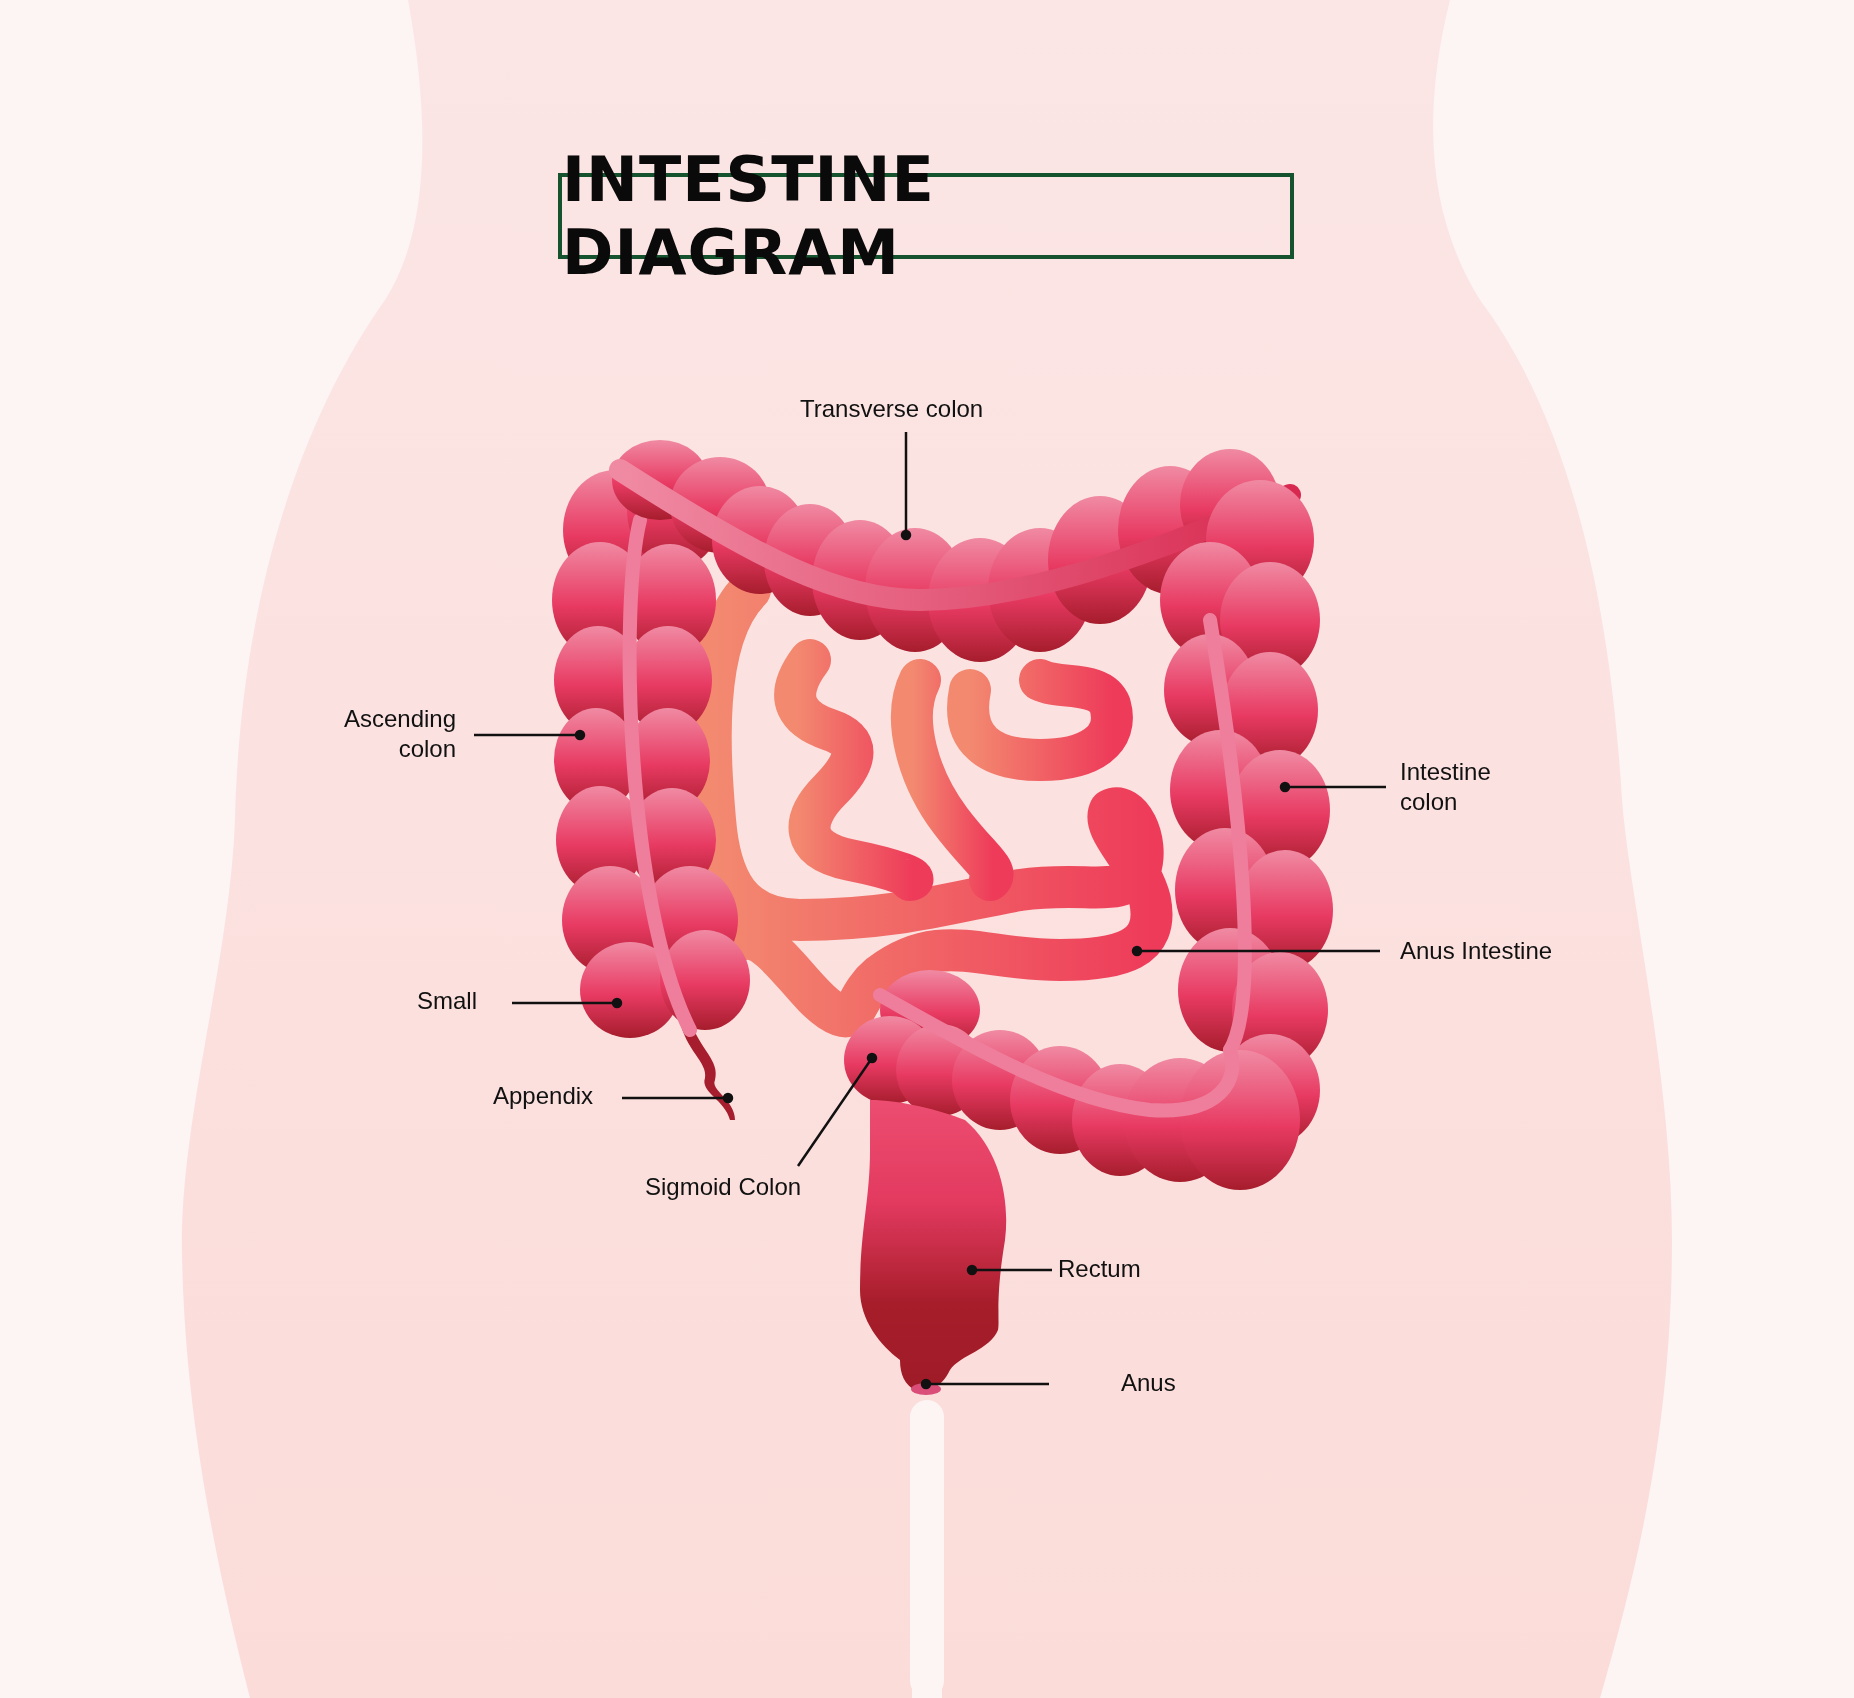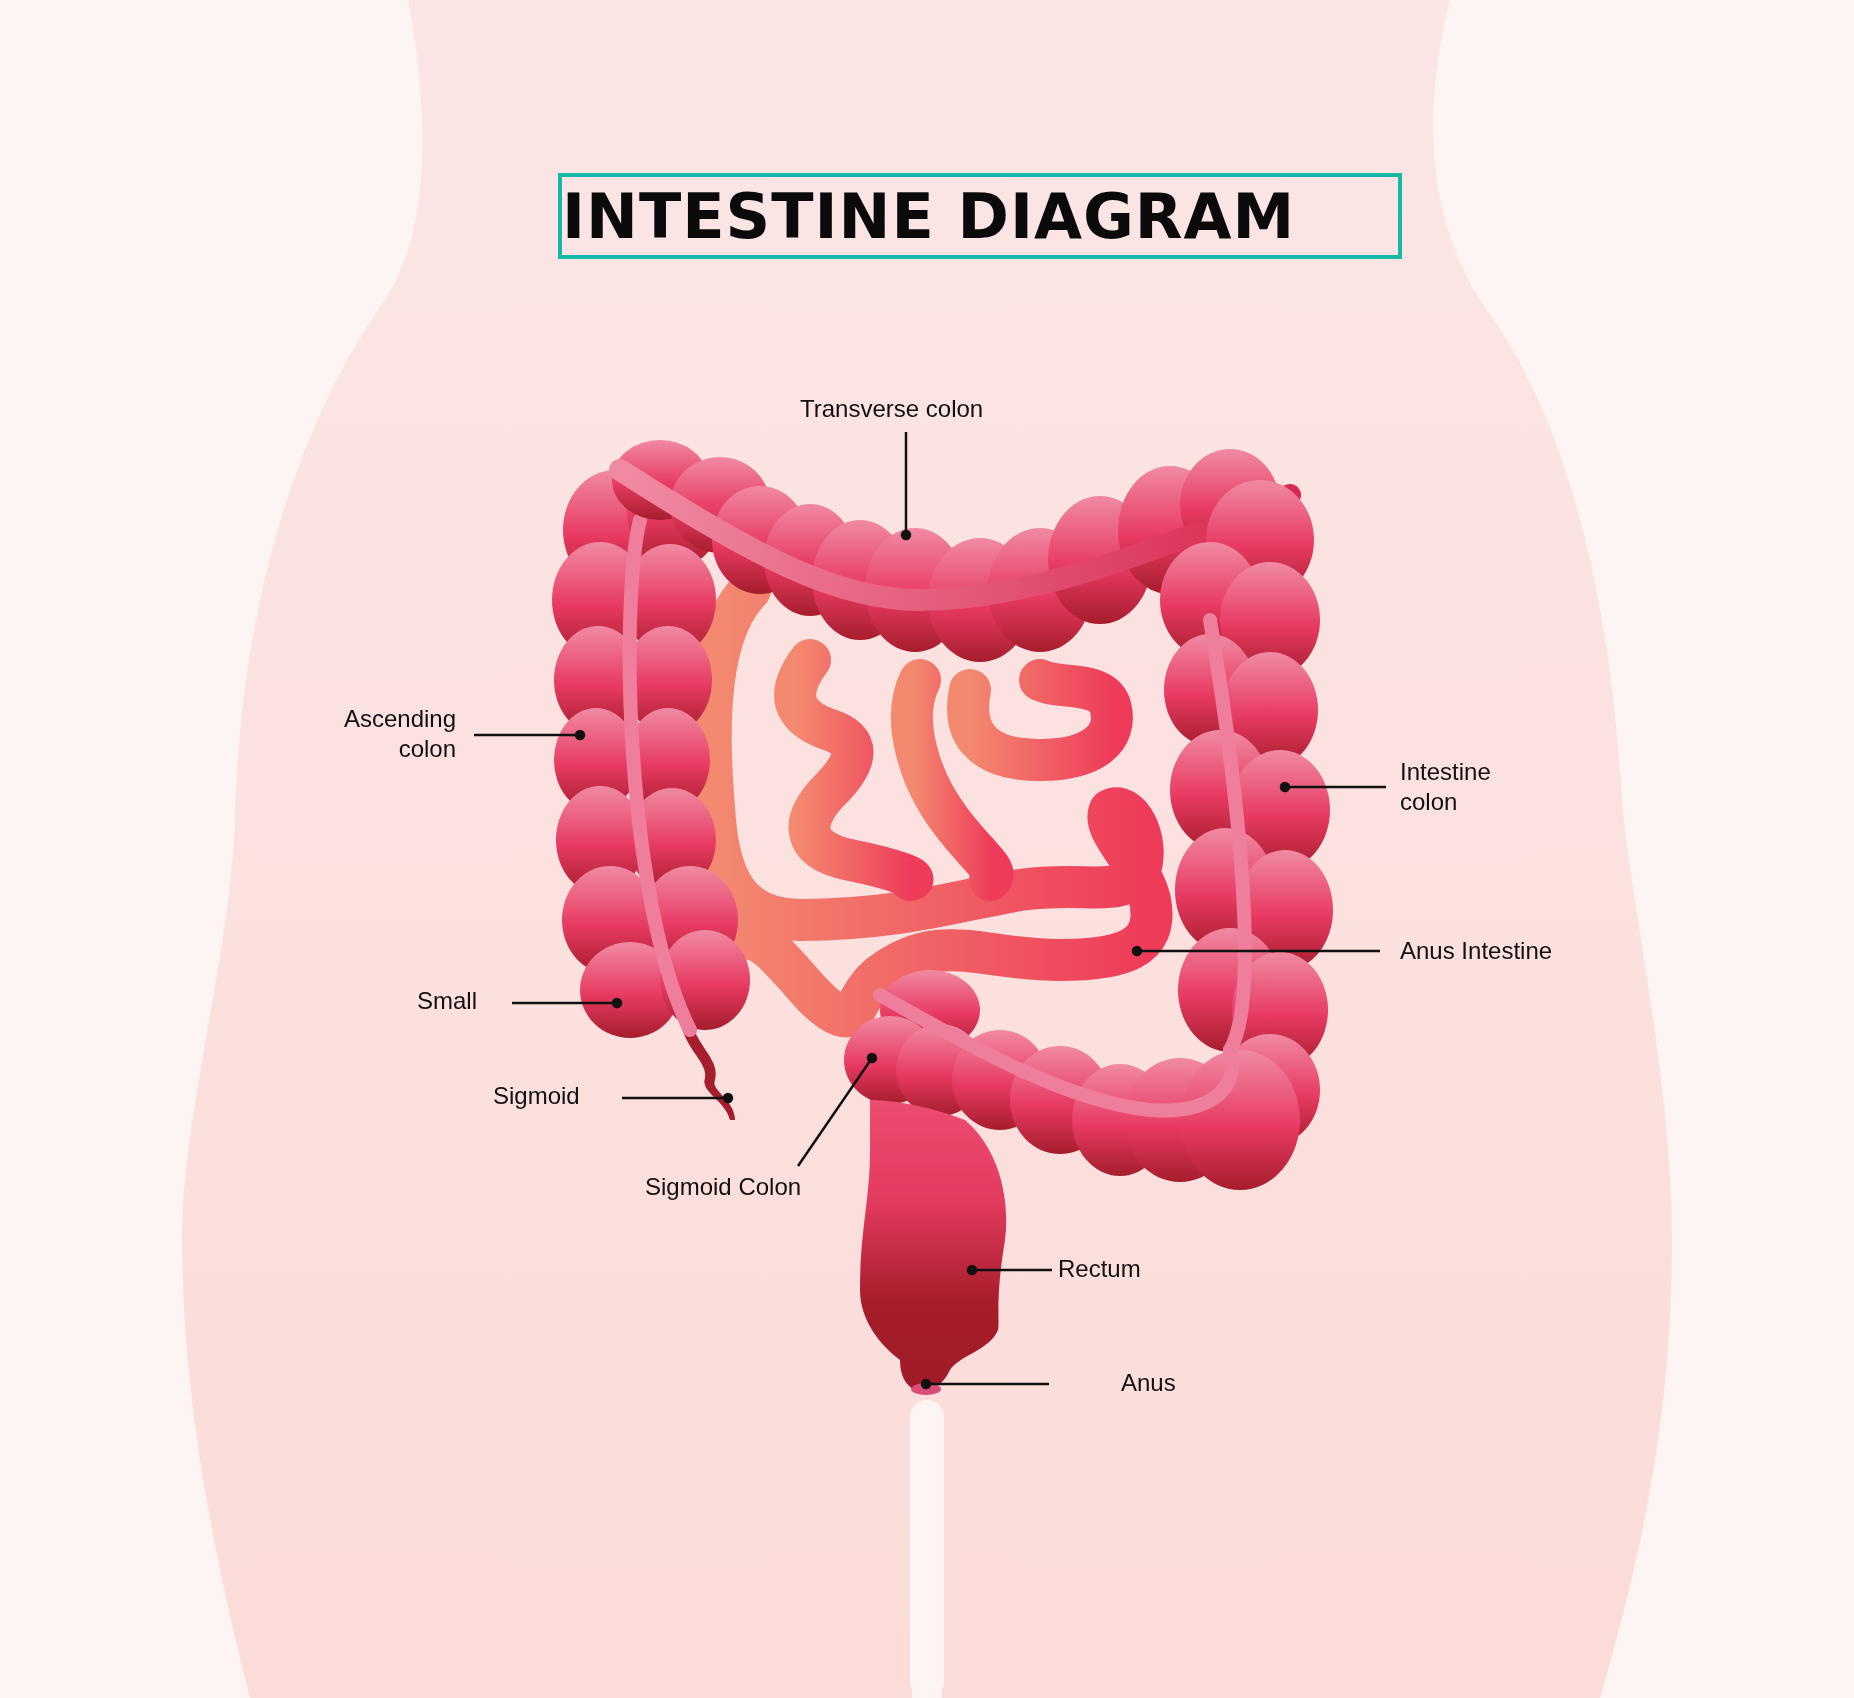--- a/index.html
+++ b/index.html
@@ -5,23 +5,23 @@
   html, body { margin: 0; padding: 0; }
   body {
     width: 1854px; height: 1698px; overflow: hidden;
     background: #fdf4f4;
     font-family: "Liberation Sans", sans-serif;
     position: relative;
   }
   #stage { position: absolute; left: 0; top: 0; width: 1854px; height: 1698px; }
   svg.art { position: absolute; left: 0; top: 0; }
   .title-box {
-    position: absolute; left: 558px; top: 173px; width: 844px; height: 86px;
-    border: 4px solid #14b8a6; box-sizing: border-box;
-    display: flex; align-items: center; justify-content: flex-start;
+    position: absolute; left: 558px; top: 173px; width: 736px; height: 86px;
+    border: 4px solid #14532d; box-sizing: border-box;
+    display: flex; align-items: center; justify-content: flex-end;
   }
   .title-text {
     font-family: "DejaVu Sans", sans-serif; font-weight: bold;
     font-size: 62px; letter-spacing: 1px; color: #0a0a0a;
   }
   .label {
     position: absolute; font-family: Liberation Sans, sans-serif;
     font-size: 24px; color: #111; line-height: 30px; white-space: nowrap;
   }
   .right { text-align: right; }
@@ -172,18 +172,18 @@
   <div>colon</div>
 </div>
 
 <div class="label" style="left:1400px; top:757px;">
   <div>Intestine</div>
   <div>colon</div>
 </div>
 
 <div class="label" style="left:1400px; top:936px;">Anus Intestine</div>
 <div class="label" style="left:417px; top:986px;">Small</div>
-<div class="label" style="left:493px; top:1081px;">Sigmoid</div>
+<div class="label" style="left:493px; top:1081px;">Appendix</div>
 <div class="label" style="left:645px; top:1172px;">Sigmoid Colon</div>
 <div class="label" style="left:1058px; top:1254px;">Rectum</div>
 <div class="label" style="left:1121px; top:1368px;">Anus</div>
 
 </div>
 
 </body></html>

